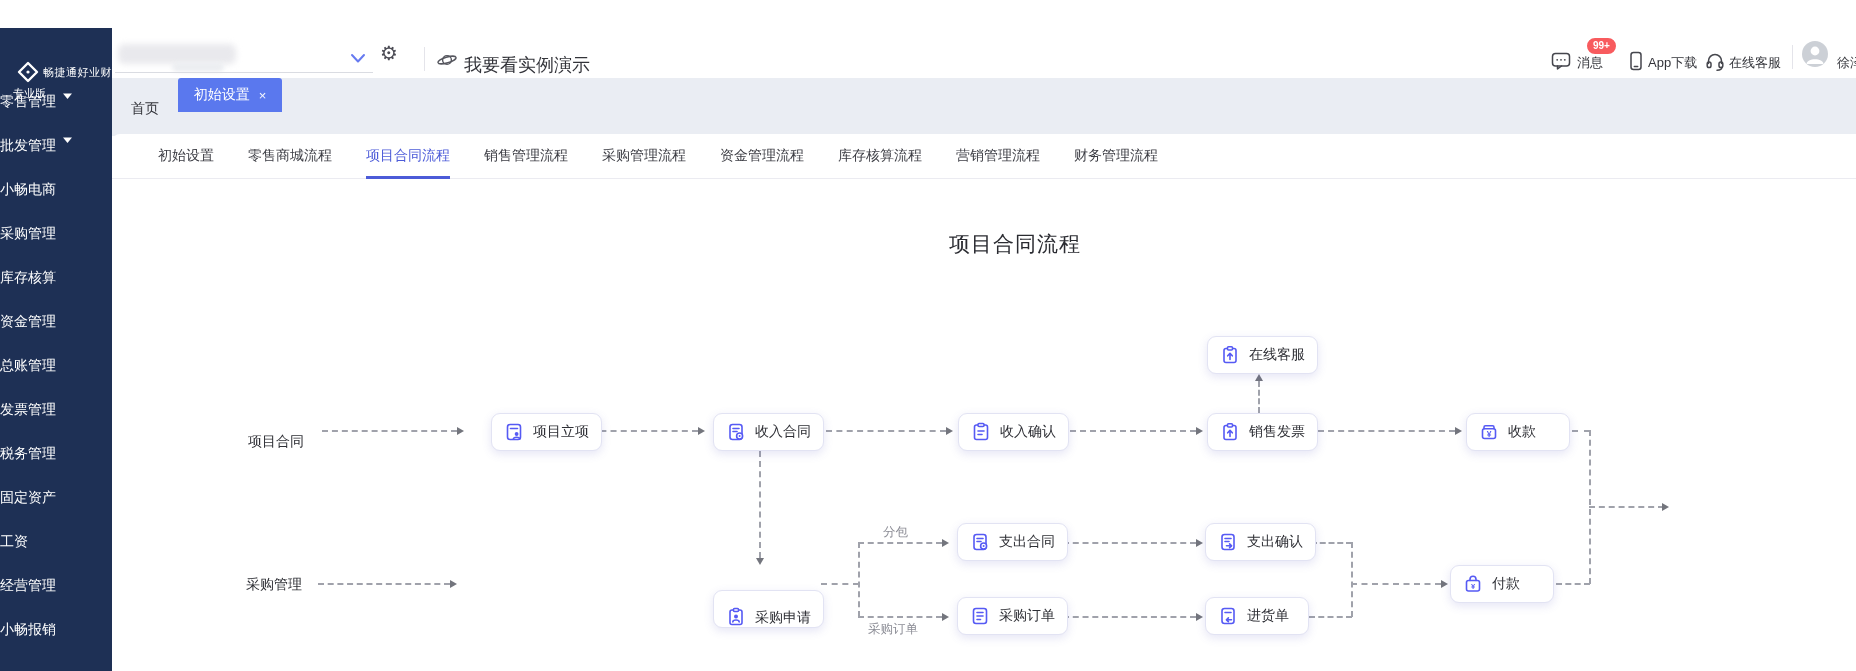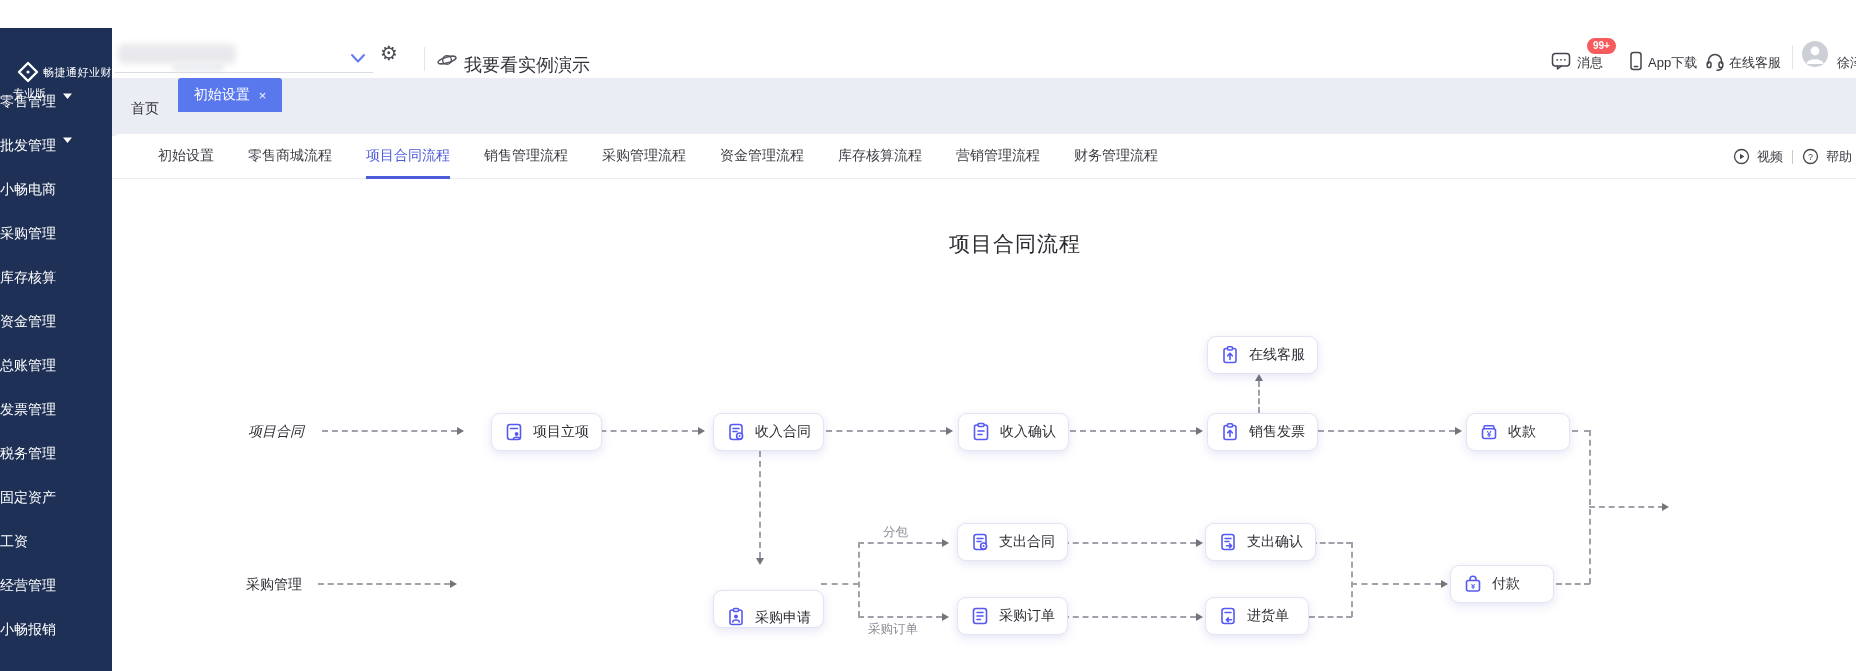--- a/index.html
+++ b/index.html
@@ -206,42 +206,25 @@
     <div class="flowtabs">
       <div class="ftab">初始设置</div>
       <div class="ftab">零售商城流程</div>
       <div class="ftab on">项目合同流程</div>
       <div class="ftab">销售管理流程</div>
       <div class="ftab">采购管理流程</div>
       <div class="ftab">资金管理流程</div>
       <div class="ftab">库存核算流程</div>
       <div class="ftab">营销管理流程</div>
       <div class="ftab">财务管理流程</div>
-      <div class="tab-utils">
-        <span class="u-ico">
-          <svg width="17" height="17" viewBox="0 0 18 18" fill="none" stroke="currentColor" stroke-width="1.4">
-              <circle cx="9" cy="9" r="7.4"></circle>
-              <path d="M7.4 6 L12 9 L7.4 12 Z" fill="currentColor" stroke="none"></path>
-            </svg>
-        </span>
-        <span>视频</span>
-        <span class="u-div"></span>
-        <span class="u-ico">
-          <svg width="17" height="17" viewBox="0 0 18 18" fill="none" stroke="currentColor" stroke-width="1.4">
-              <circle cx="9" cy="9" r="7.4"></circle>
-              <text x="9" y="12.4" text-anchor="middle" font-size="9.5" fill="currentColor" stroke="none">?</text>
-            </svg>
-        </span>
-        <span>帮助</span>
-      </div>
     </div>
   </div>
 
   <div class="flow-title">项目合同流程</div>
-  <div class="lane" style="left:248px;top:423px;font-style:italic;">项目合同</div>
+  <div class="lane" style="left:248px;top:433px;">项目合同</div>
   <div class="lane" style="left:246px;top:576px;">采购管理</div>
 
   <div class="dh" style="left:322px;top:430px;width:135px;"></div>
     <div class="ar" style="left:457px;top:427px;"></div>
   <div class="dh" style="left:580px;top:430px;width:118px;"></div>
     <div class="ar" style="left:698px;top:427px;"></div>
   <div class="dh" style="left:826px;top:430px;width:120px;"></div>
     <div class="ar" style="left:946px;top:427px;"></div>
   <div class="dh" style="left:1070px;top:430px;width:126px;"></div>
     <div class="ar" style="left:1196px;top:427px;"></div>

